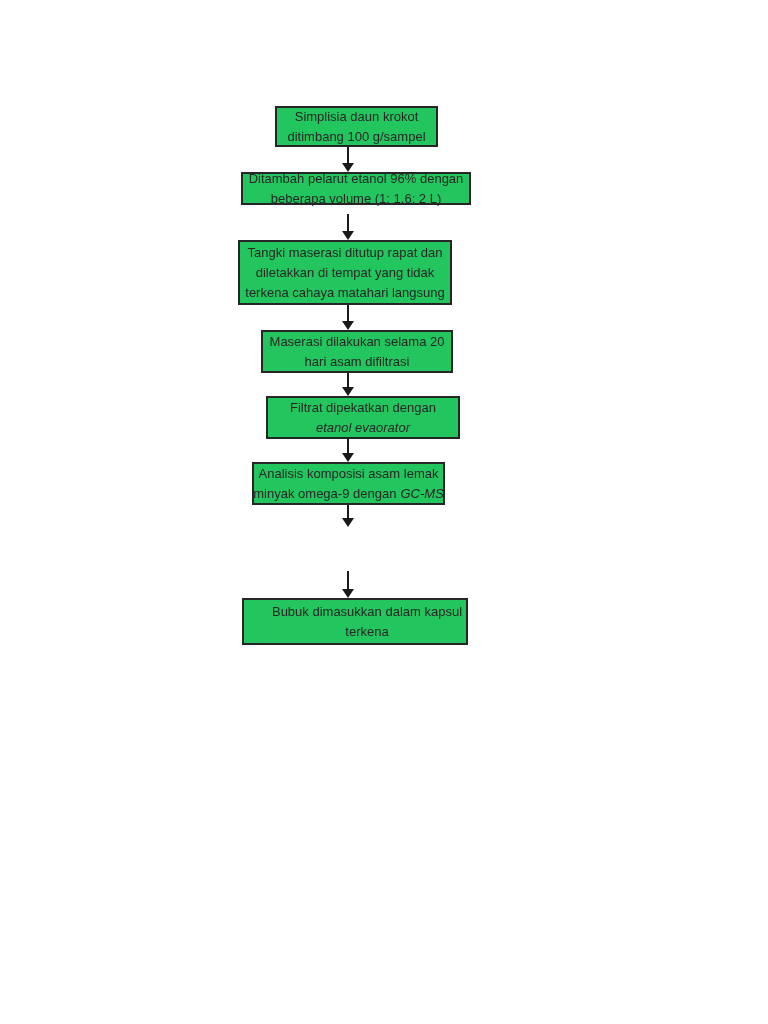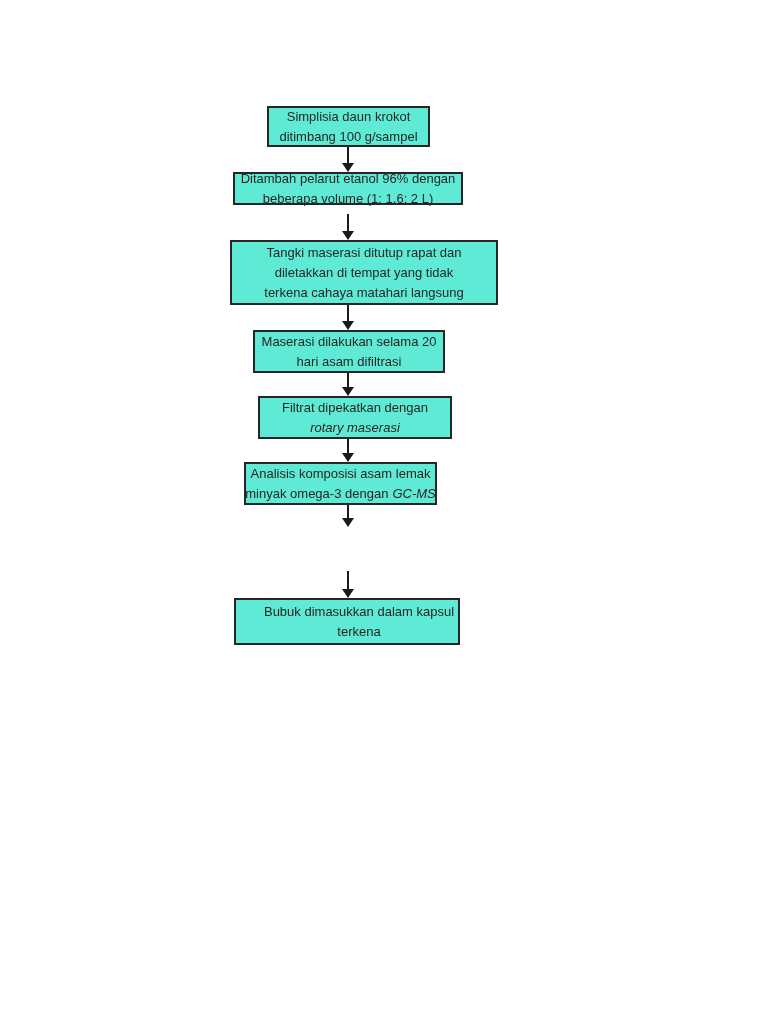--- a/index.html
+++ b/index.html
@@ -13,43 +13,44 @@
     height: 1024px;
     background: #ffffff;
     font-family: "Liberation Sans", sans-serif;
     color: #262626;
     overflow: hidden;
   }
   .node {
     position: absolute;
     box-sizing: border-box;
     border: 2px solid #262626;
-    background: #5eead4;
+    background: #22c55e;
     display: flex;
     flex-direction: column;
     justify-content: center;
     align-items: center;
     text-align: center;
     font-size: 13px;
     line-height: 20px;
+    margin-left: 8px;
   }
   .node .line {
     white-space: nowrap;
   }
   .node .line .seg-i {
     font-style: italic;
     margin-left: 4px;
   }
   .italic {
     font-style: italic;
   }
   
   .n1 { left: 267px; top: 106px; width: 163px; height: 41px; }
   .n2 { left: 233px; top: 172px; width: 230px; height: 33px; }
-  .n3 { left: 230px; top: 240px; width: 268px; height: 65px; }
+  .n3 { left: 230px; top: 240px; width: 214px; height: 65px; }
   .n4 { left: 253px; top: 330px; width: 192px; height: 43px; }
   .n5 { left: 258px; top: 396px; width: 194px; height: 43px; }
   .n6 { left: 244px; top: 462px; width: 193px; height: 43px; }
   .n7 { left: 231px; top: 527px; width: 236px; height: 44px; }
   .n8 { left: 234px; top: 598px; width: 226px; height: 47px; padding-left: 24px; }
   
   .arrow {
     position: absolute;
     left: 342px;
     width: 12px;
@@ -121,32 +122,32 @@
     <div class="line">hari asam difiltrasi</div>
   </div>
 
   <div class="arrow a4">
     <div class="stem"></div>
     <div class="head"></div>
   </div>
 
   <div class="node n5">
     <div class="line">Filtrat dipekatkan dengan</div>
-    <div class="line italic">rotary maserasi</div>
+    <div class="line italic">etanol evaorator</div>
   </div>
 
   <div class="arrow a5">
     <div class="stem"></div>
     <div class="head"></div>
   </div>
 
   <div class="node n6">
     <div class="line">Analisis komposisi asam lemak</div>
     <div class="line">
-      <span class="seg">minyak omega-3 dengan</span><span class="seg-i">GC-MS</span>
+      <span class="seg">minyak omega-9 dengan</span><span class="seg-i">GC-MS</span>
     </div>
   </div>
 
   <div class="arrow a6">
     <div class="stem"></div>
     <div class="head"></div>
   </div>
 
 
   <div class="arrow a7">

